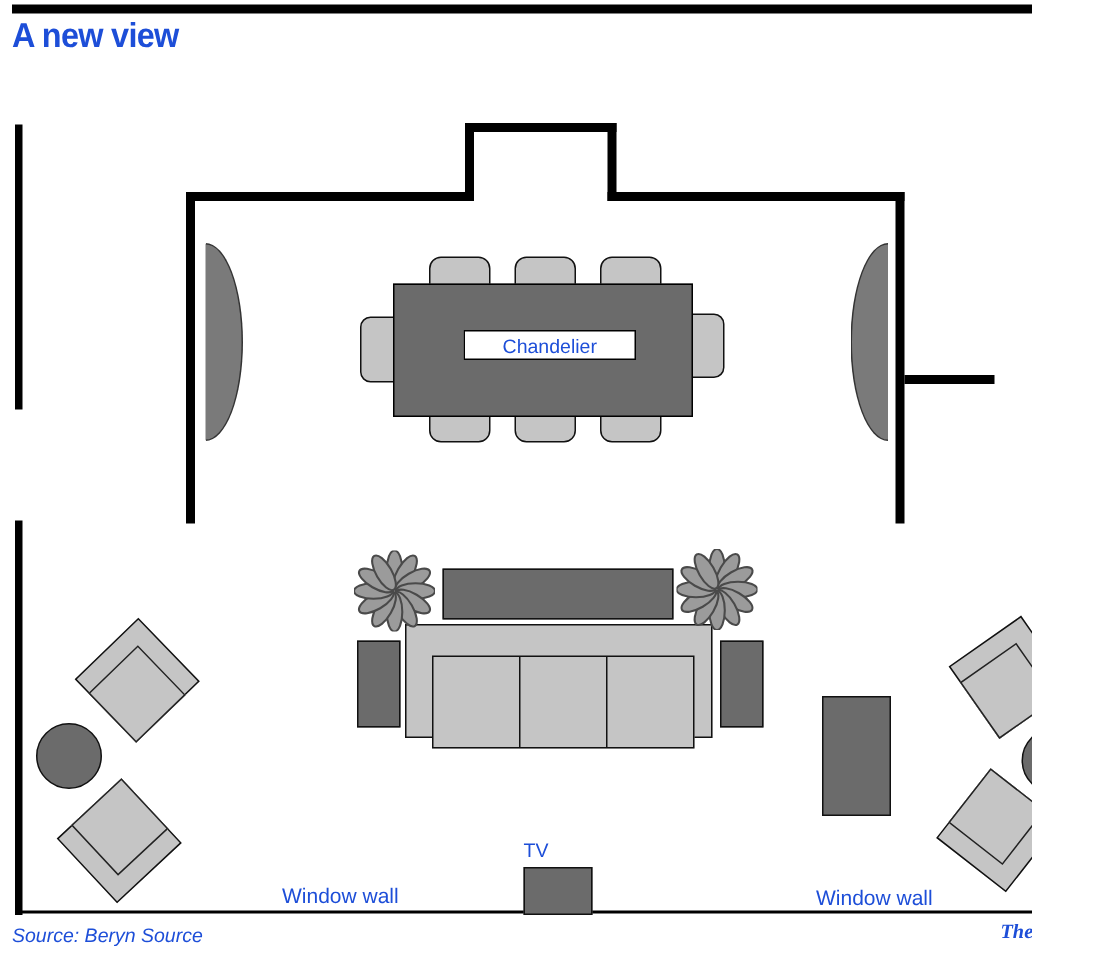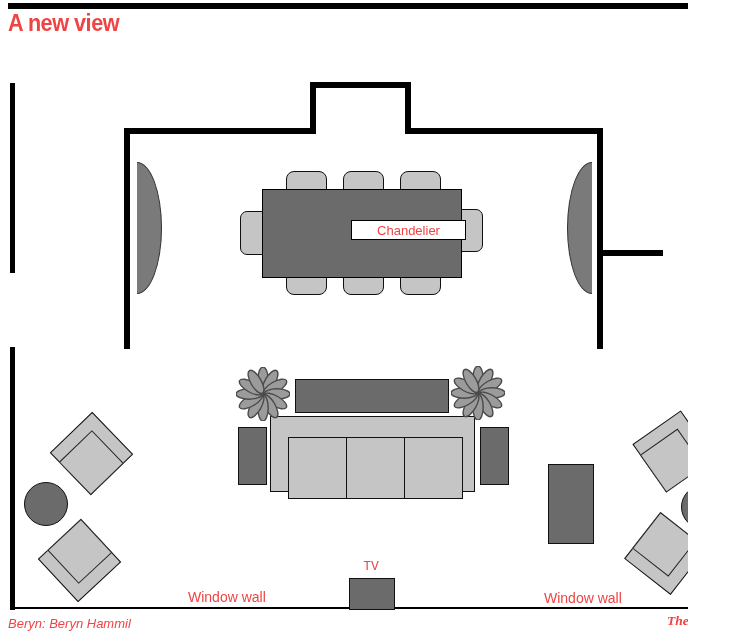--- a/index.html
+++ b/index.html
@@ -1,35 +1,35 @@
 <!DOCTYPE html>
 <html style="--paper: #ffffff; --wall: #000000; --dark: #6b6b6b; --light: #c5c5c5; --drape: #7a7a7a; --plant: #9b9b9b;"><head>
 <meta charset="utf-8">
 <style>
   html,body{margin:0;padding:0;background:#fff;}
   #canvas{position:relative;width:688px;height:637px;background:var(--paper,#fff);
-    overflow:hidden;font-family:"Liberation Sans",sans-serif;color:#ef4444;}
+    overflow:hidden;font-family:"Liberation Sans",sans-serif;color:#1d4ed8;}
   .abs{position:absolute;}
   .wall{position:absolute;background:var(--wall,#000);}
   
   .headline{position:absolute;left:8px;top:10px;font-size:23px;font-weight:bold;
     letter-spacing:-0.5px;transform:scaleX(.94);transform-origin:left top;white-space:nowrap;}
   .intro{position:absolute;left:8px;top:39px;width:722px;font-size:14.3px;line-height:17px;
     letter-spacing:-0.1px;}
   
   .dark{background:var(--dark,#6b6b6b);border:1px solid #111;}
   .drape{position:absolute;width:24px;height:130px;background:var(--drape,#7a7a7a);
     border:1px solid #333;}
   .drape.left{border-radius:0 100% 100% 0 / 0 50% 50% 0;border-left:none;}
   .drape.right{border-radius:100% 0 0 100% / 50% 0 0 50%;border-right:none;}
   .chair{position:absolute;background:var(--light,#c5c5c5);border:1px solid #111;border-radius:8px;}
   .table{position:absolute;background:var(--dark,#6b6b6b);border:1.5px solid #000;z-index:2;}
   .chandelier{position:absolute;left:309px;top:220px;width:113px;height:18px;background:#fff;
     border:1px solid #000;z-index:3;display:flex;align-items:center;justify-content:center;
-    font-size:13px;margin-left:42px;}
+    font-size:13px;}
   .armchair{position:absolute;width:57px;height:57px;background:var(--light,#c5c5c5);
     border:1px solid #111;z-index:2;}
   .armchair .seat{position:absolute;width:77%;height:77%;background:var(--light,#c5c5c5);
     border:1.5px solid #222;}
   .seat.br{right:-1px;bottom:-1px;}
   .seat.tl{left:-1px;top:-1px;}
   .round-table{position:absolute;width:42px;height:42px;border-radius:50%;
     background:var(--dark,#6b6b6b);border:1.5px solid #111;z-index:1;}
   .sofa-back{position:absolute;left:270px;top:416px;width:203px;height:74px;
     background:var(--light,#c5c5c5);border:1px solid #111;z-index:1;}
@@ -126,22 +126,22 @@
   </div>
 
   <div class="armchair" style="left:644px;top:422px;transform:rotate(55deg);">
     <div class="seat br"></div>
   </div>
   <div class="round-table" style="left:681px;top:485px;"></div>
   <div class="armchair" style="left:636px;top:524px;transform:rotate(38deg);">
     <div class="seat tl"></div>
   </div>
 
-  <div class="label" style="left:349px;top:559px;width:44px;text-align:center;font-size:13px;font-family:Liberation Mono, monospace;">TV</div>
+  <div class="label" style="left:349px;top:559px;width:44px;text-align:left;font-size:13px;">TV</div>
   <div class="abs dark" style="left:349px;top:578px;width:44px;height:30px;"></div>
 
   <div class="label" style="left:188px;top:589px;">Window wall</div>
   <div class="label" style="left:544px;top:590px;">Window wall</div>
 
-  <div class="source">Beryn: Beryn Hammil</div>
+  <div class="source">Source: Beryn Source</div>
   <div class="credit">The Chronicle</div>
 
 </div>
 
 </body></html>

